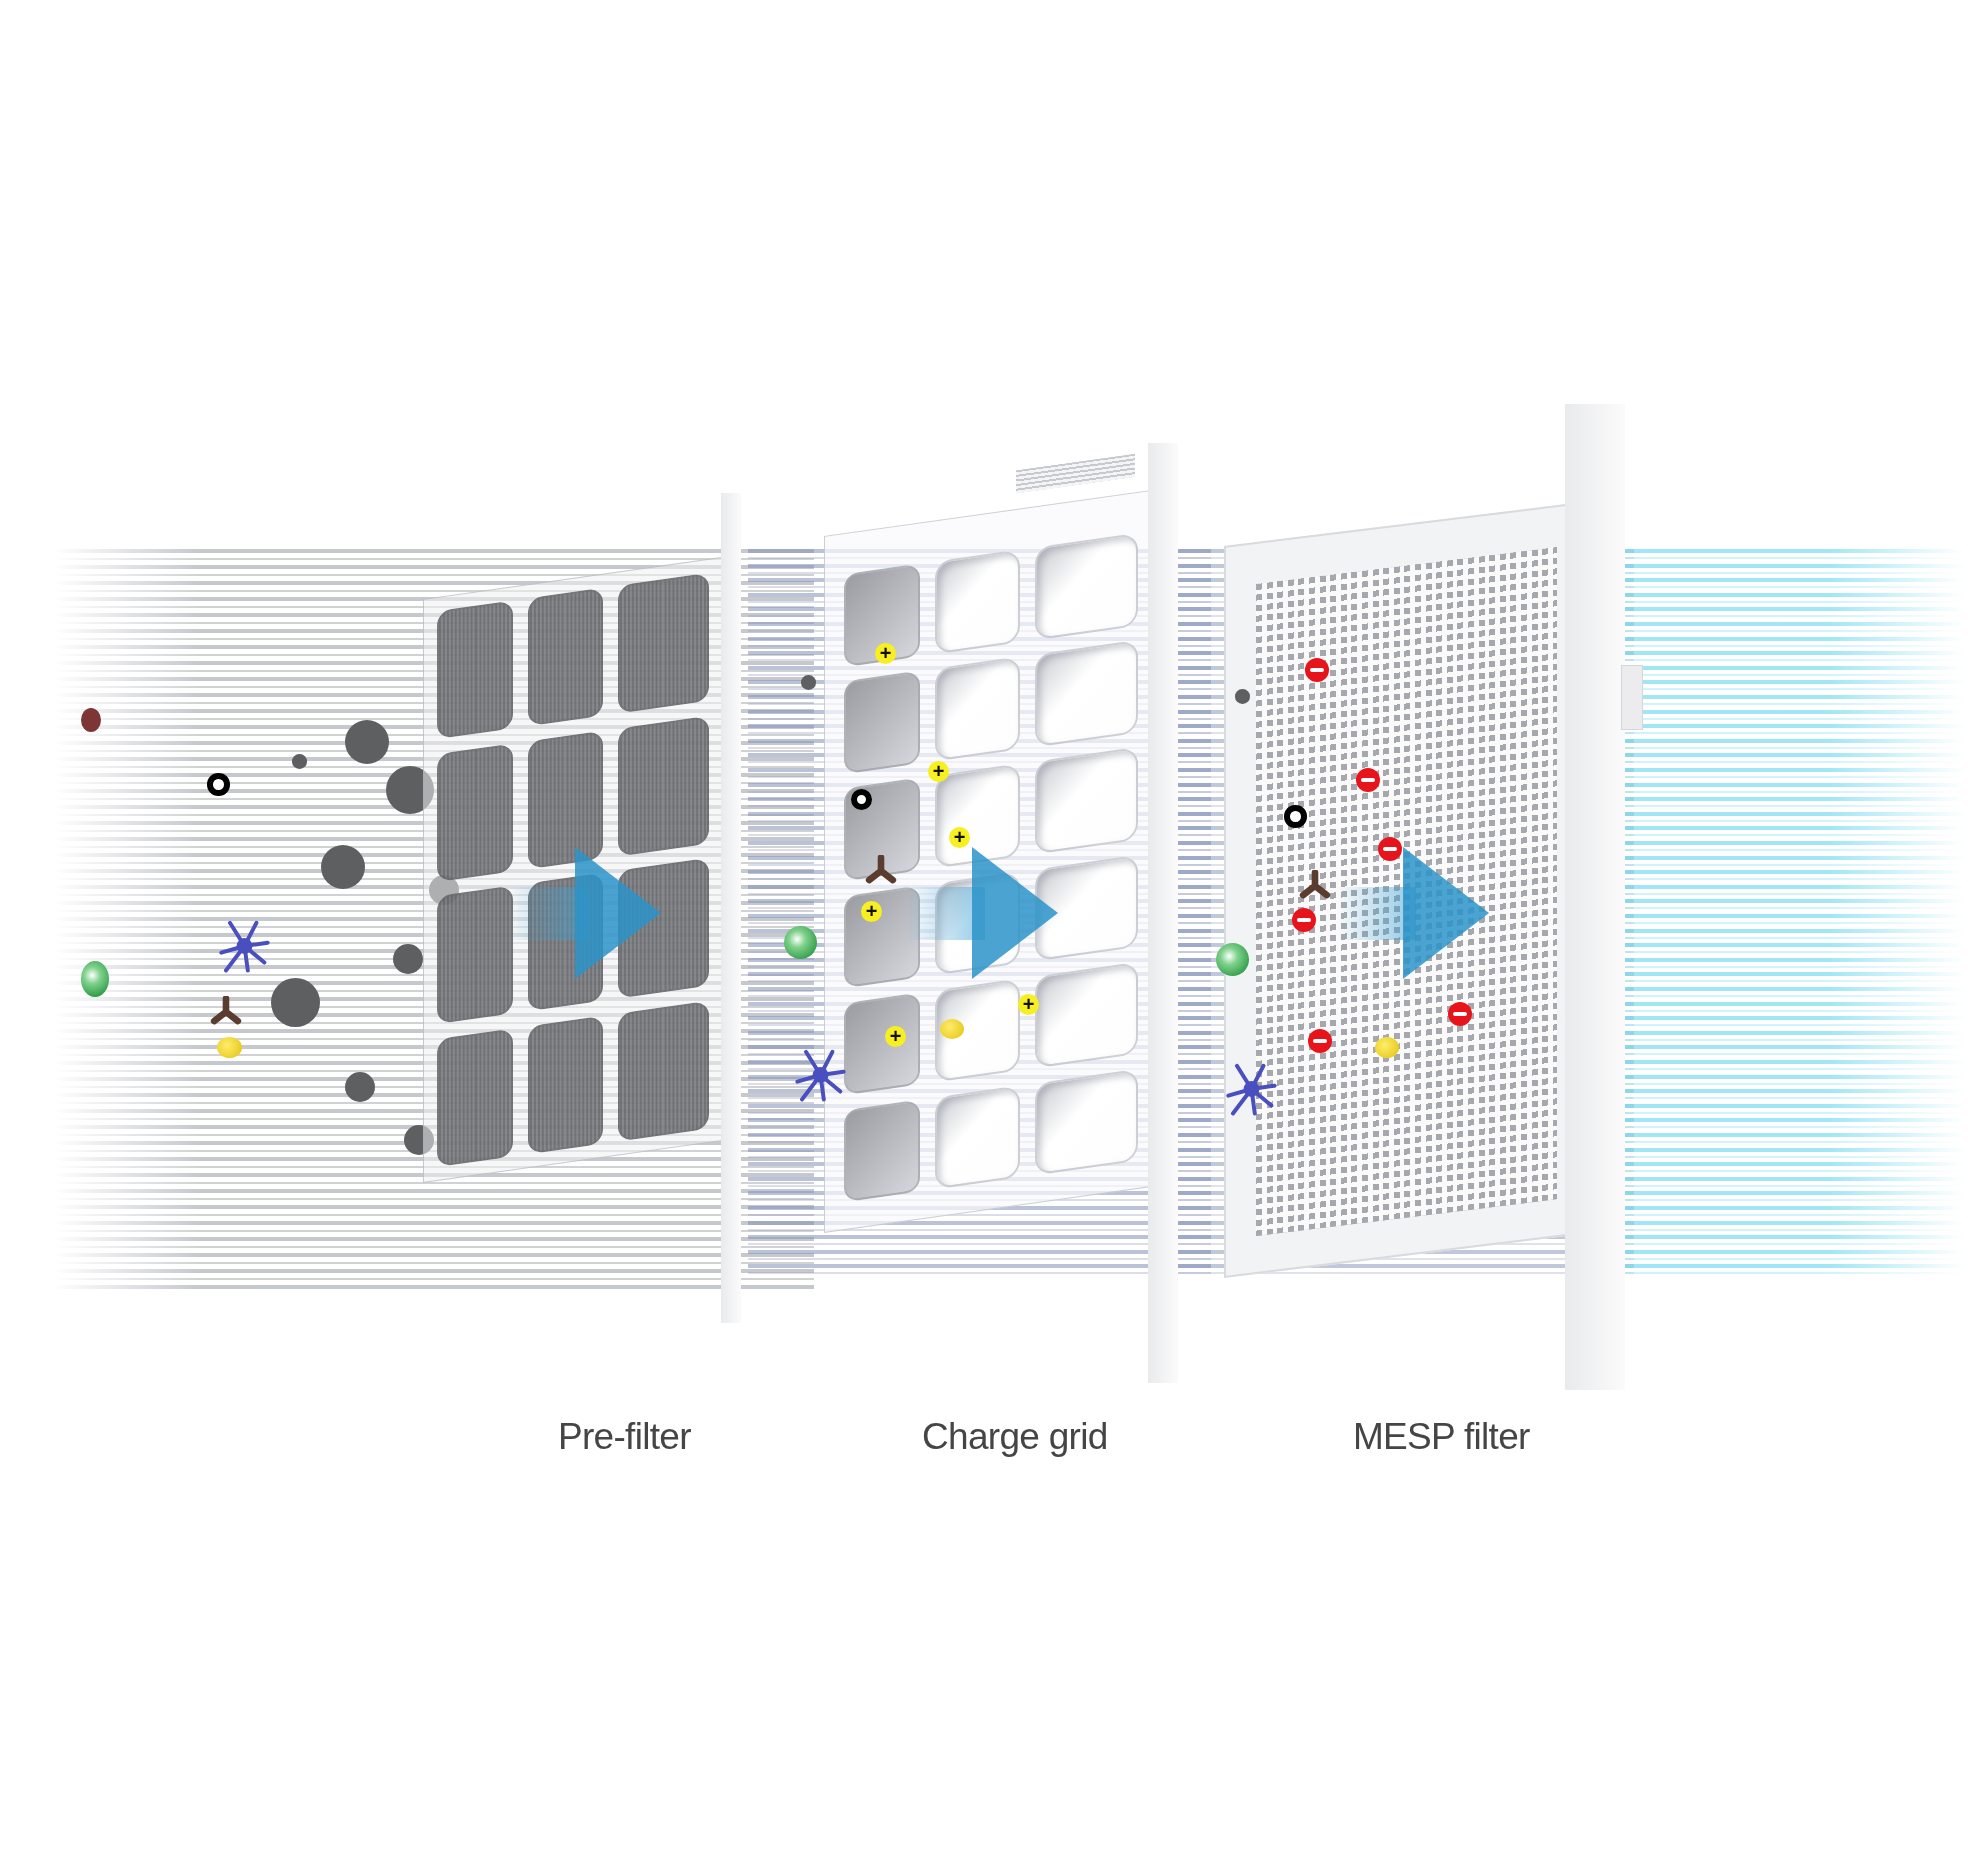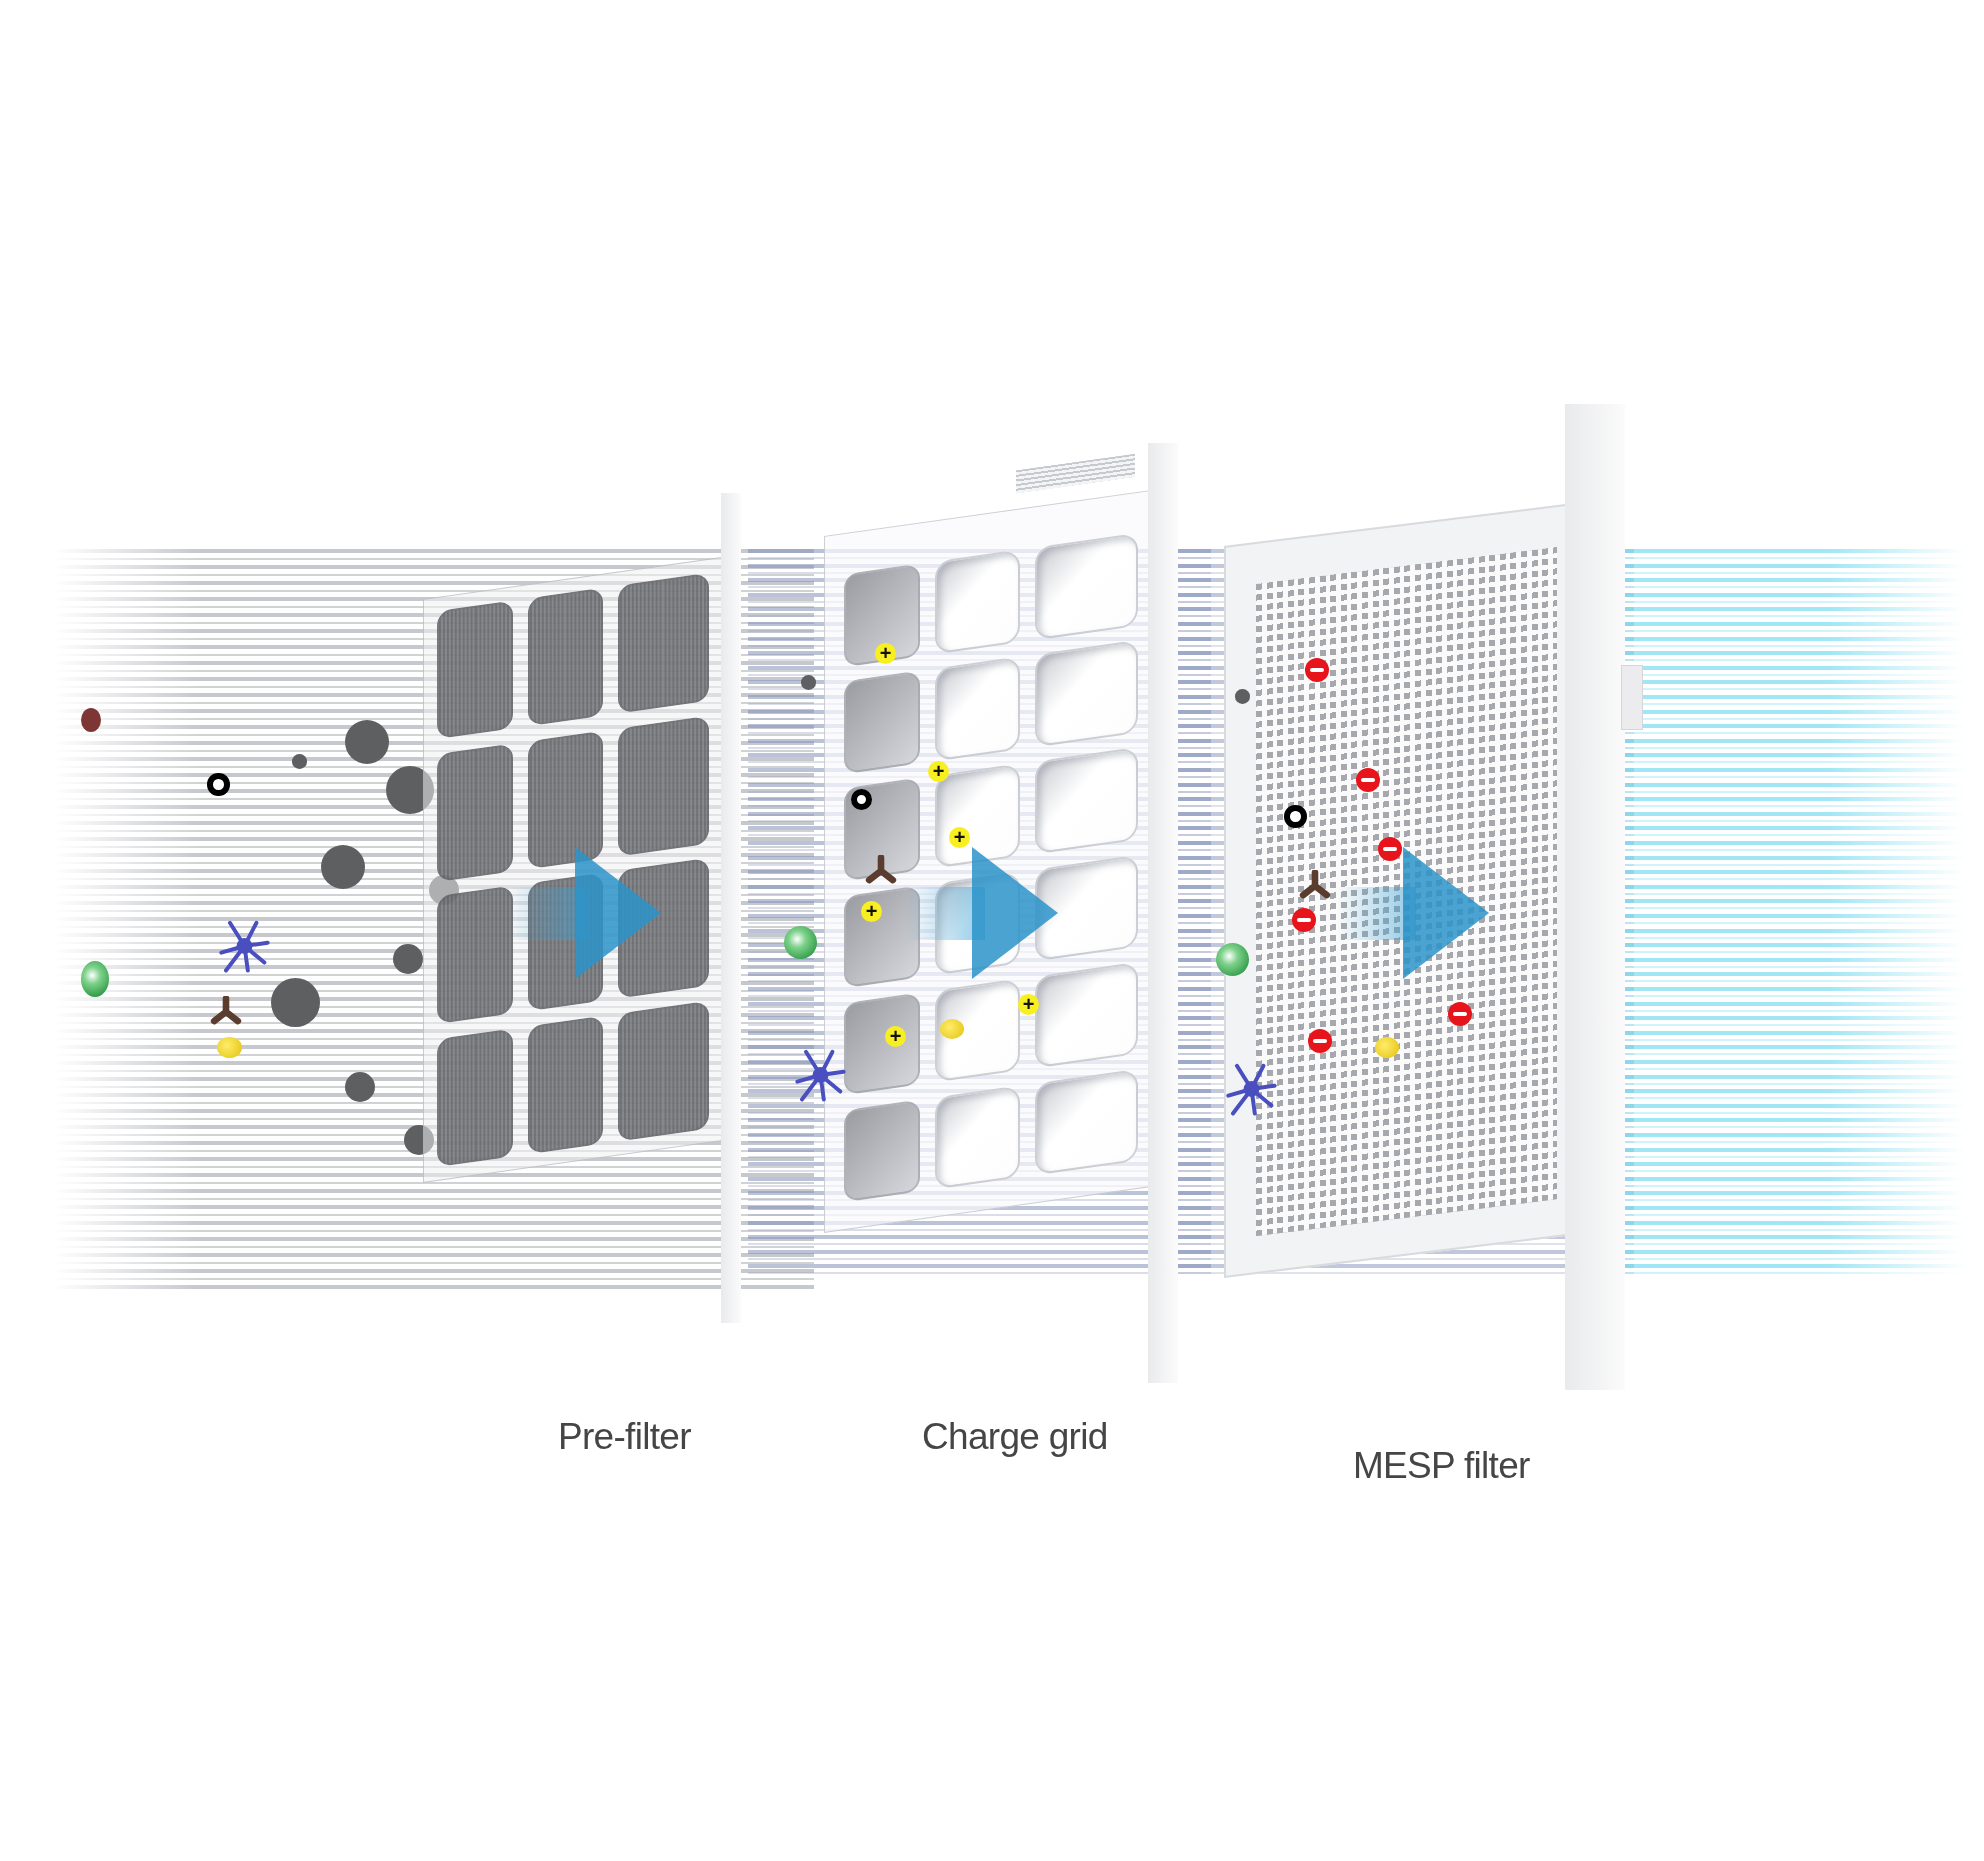--- a/index.html
+++ b/index.html
@@ -198,15 +198,15 @@
   <div class="p minus" style="left:1292px;top:908px;"></div>
   <div class="p minus" style="left:1308px;top:1029px;"></div>
   <div class="p minus" style="left:1448px;top:1002px;"></div>
   <div class="arrow" style="left:1337px;top:847px;">
       <div class="shaft"></div>
       <div class="head"></div>
     </div>
 
   <div class="label" style="left:558px;top:1416px;">Pre-filter</div>
   <div class="label" style="left:922px;top:1416px;">Charge grid</div>
-  <div class="label" style="left:1353px;top:1416px;margin-top:29px;">MESP filter</div>
+  <div class="label" style="left:1353px;top:1416px;">MESP filter</div>
 </div>
 
 
 </body></html>

